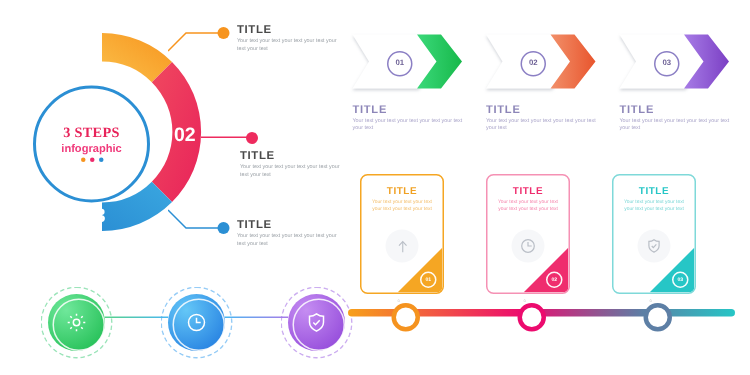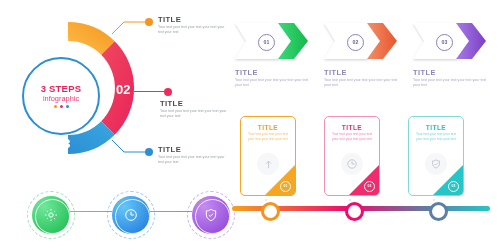--- a/index.html
+++ b/index.html
@@ -10,22 +10,22 @@
   
   .abs{position:absolute;}
 
   
   #donut-block{left:0;top:0;width:225px;height:185px;}
   .donut-svg{position:absolute;left:8px;top:8px;}
 
   .center-ring{position:absolute;left:22px;top:57px;width:74px;height:74px;
     border-radius:50%;background:#ffffff;border:2.6px solid #2b8fd4;
     display:flex;flex-direction:column;align-items:center;justify-content:center;}
-  .center-ring .c-t1{font-size:9.5px;font-weight:bold;color:#e8235a;letter-spacing:.2px;line-height:10px;}
-  .center-ring .c-t2{font-size:7.4px;font-weight:normal;color:#f0397a;line-height:9px;}
+  .center-ring .c-t1{font-size:9.5px;font-weight:bold;color:#e8235a;letter-spacing:.2px;line-height:10px;font-family:Liberation Serif, serif;}
+  .center-ring .c-t2{font-size:7.4px;font-weight:bold;color:#f0397a;line-height:9px;}
   .dots{display:flex;gap:3px;margin-top:2.5px;}
   .dots i{width:3px;height:3px;border-radius:50%;display:block;}
 
   
   .callout{position:absolute;}
   .callout .bullet{position:absolute;width:8px;height:8px;border-radius:50%;}
   .callout .c-title{position:absolute;font-size:7.6px;font-weight:bold;color:#4a4a4a;letter-spacing:.4px;}
   .callout .c-body{position:absolute;font-size:3.6px;color:#9aa0a6;line-height:5.2px;width:68px;}
 
   

